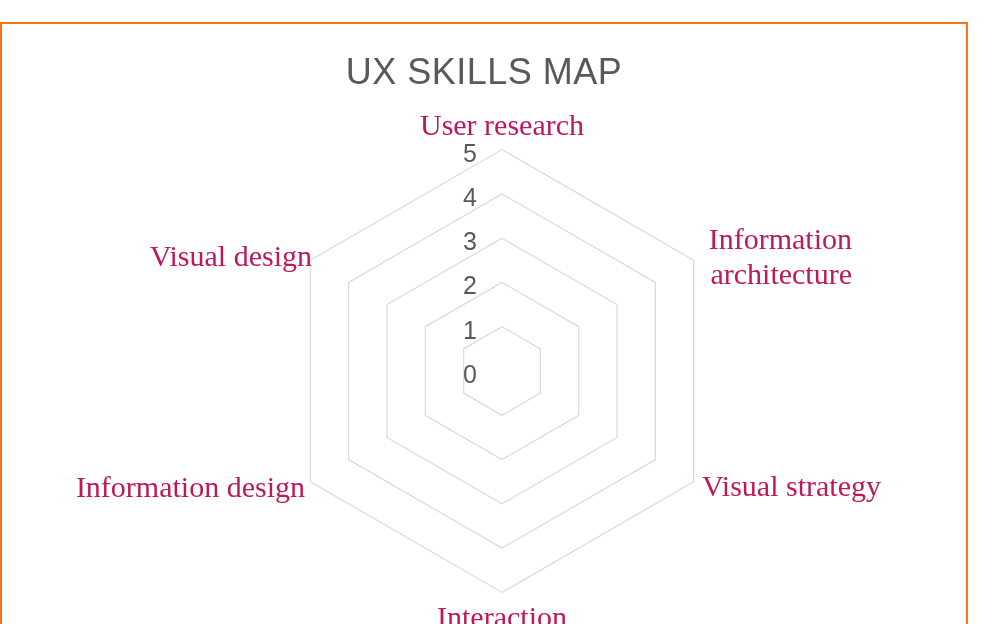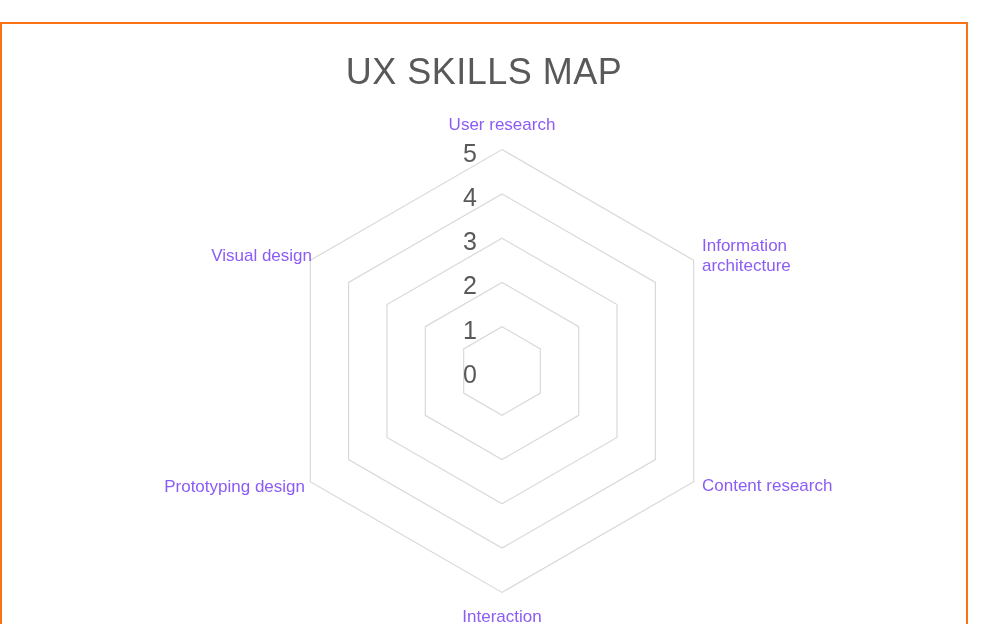--- a/index.html
+++ b/index.html
@@ -35,28 +35,29 @@
   }
   .tick-label {
     position: absolute;
     transform: translate(-100%, -50%);
     font-size: 25px;
     color: #595959;
     white-space: nowrap;
   }
   .category-label {
     position: absolute;
-    font-size: 17px;
-    color: #8b5cf6;
+    font-size: 30px;
+    color: #be185d;
     white-space: nowrap;
     line-height: 1.15;
+    font-family: Liberation Serif, serif;
   }
   .category-label.align-center { transform: translate(-50%, -50%); text-align: center; }
   .category-label.align-right  { transform: translate(-100%, -50%); text-align: right; }
-  .category-label.align-left   { transform: translate(0, -50%); text-align: left; }
+  .category-label.align-left   { transform: translate(0, -50%); text-align: right; }
   .category-label.wrap {
     white-space: normal;
     max-width: 150px;
   }
 </style>
 </head>
 <body>
 
 <div class="page">
   <div class="chart-title">UX SKILLS MAP</div>
@@ -75,18 +76,18 @@
       <div class="tick-label" style="left: 475px; top: 350px;">0</div>
       <div class="tick-label" style="left: 475px; top: 305.72px;">1</div>
       <div class="tick-label" style="left: 475px; top: 261.44px;">2</div>
       <div class="tick-label" style="left: 475px; top: 217.16px;">3</div>
       <div class="tick-label" style="left: 475px; top: 172.88px;">4</div>
       <div class="tick-label" style="left: 475px; top: 128.6px;">5</div>
     </div>
   <div id="category-layer">
       <div class="category-label align-center" style="left: 500px; top: 101px;">User research</div>
       <div class="category-label align-left wrap" style="left: 700px; top: 232px;">Information architecture</div>
-      <div class="category-label align-left" style="left: 700px; top: 462px;">Content research</div>
+      <div class="category-label align-left" style="left: 700px; top: 462px;">Visual strategy</div>
       <div class="category-label align-center" style="left: 500px; top: 593px;">Interaction</div>
-      <div class="category-label align-right" style="left: 303px; top: 463px;">Prototyping design</div>
+      <div class="category-label align-right" style="left: 303px; top: 463px;">Information design</div>
       <div class="category-label align-right" style="left: 310px; top: 232px;">Visual design</div>
     </div>
 </div>
 
 </body></html>

